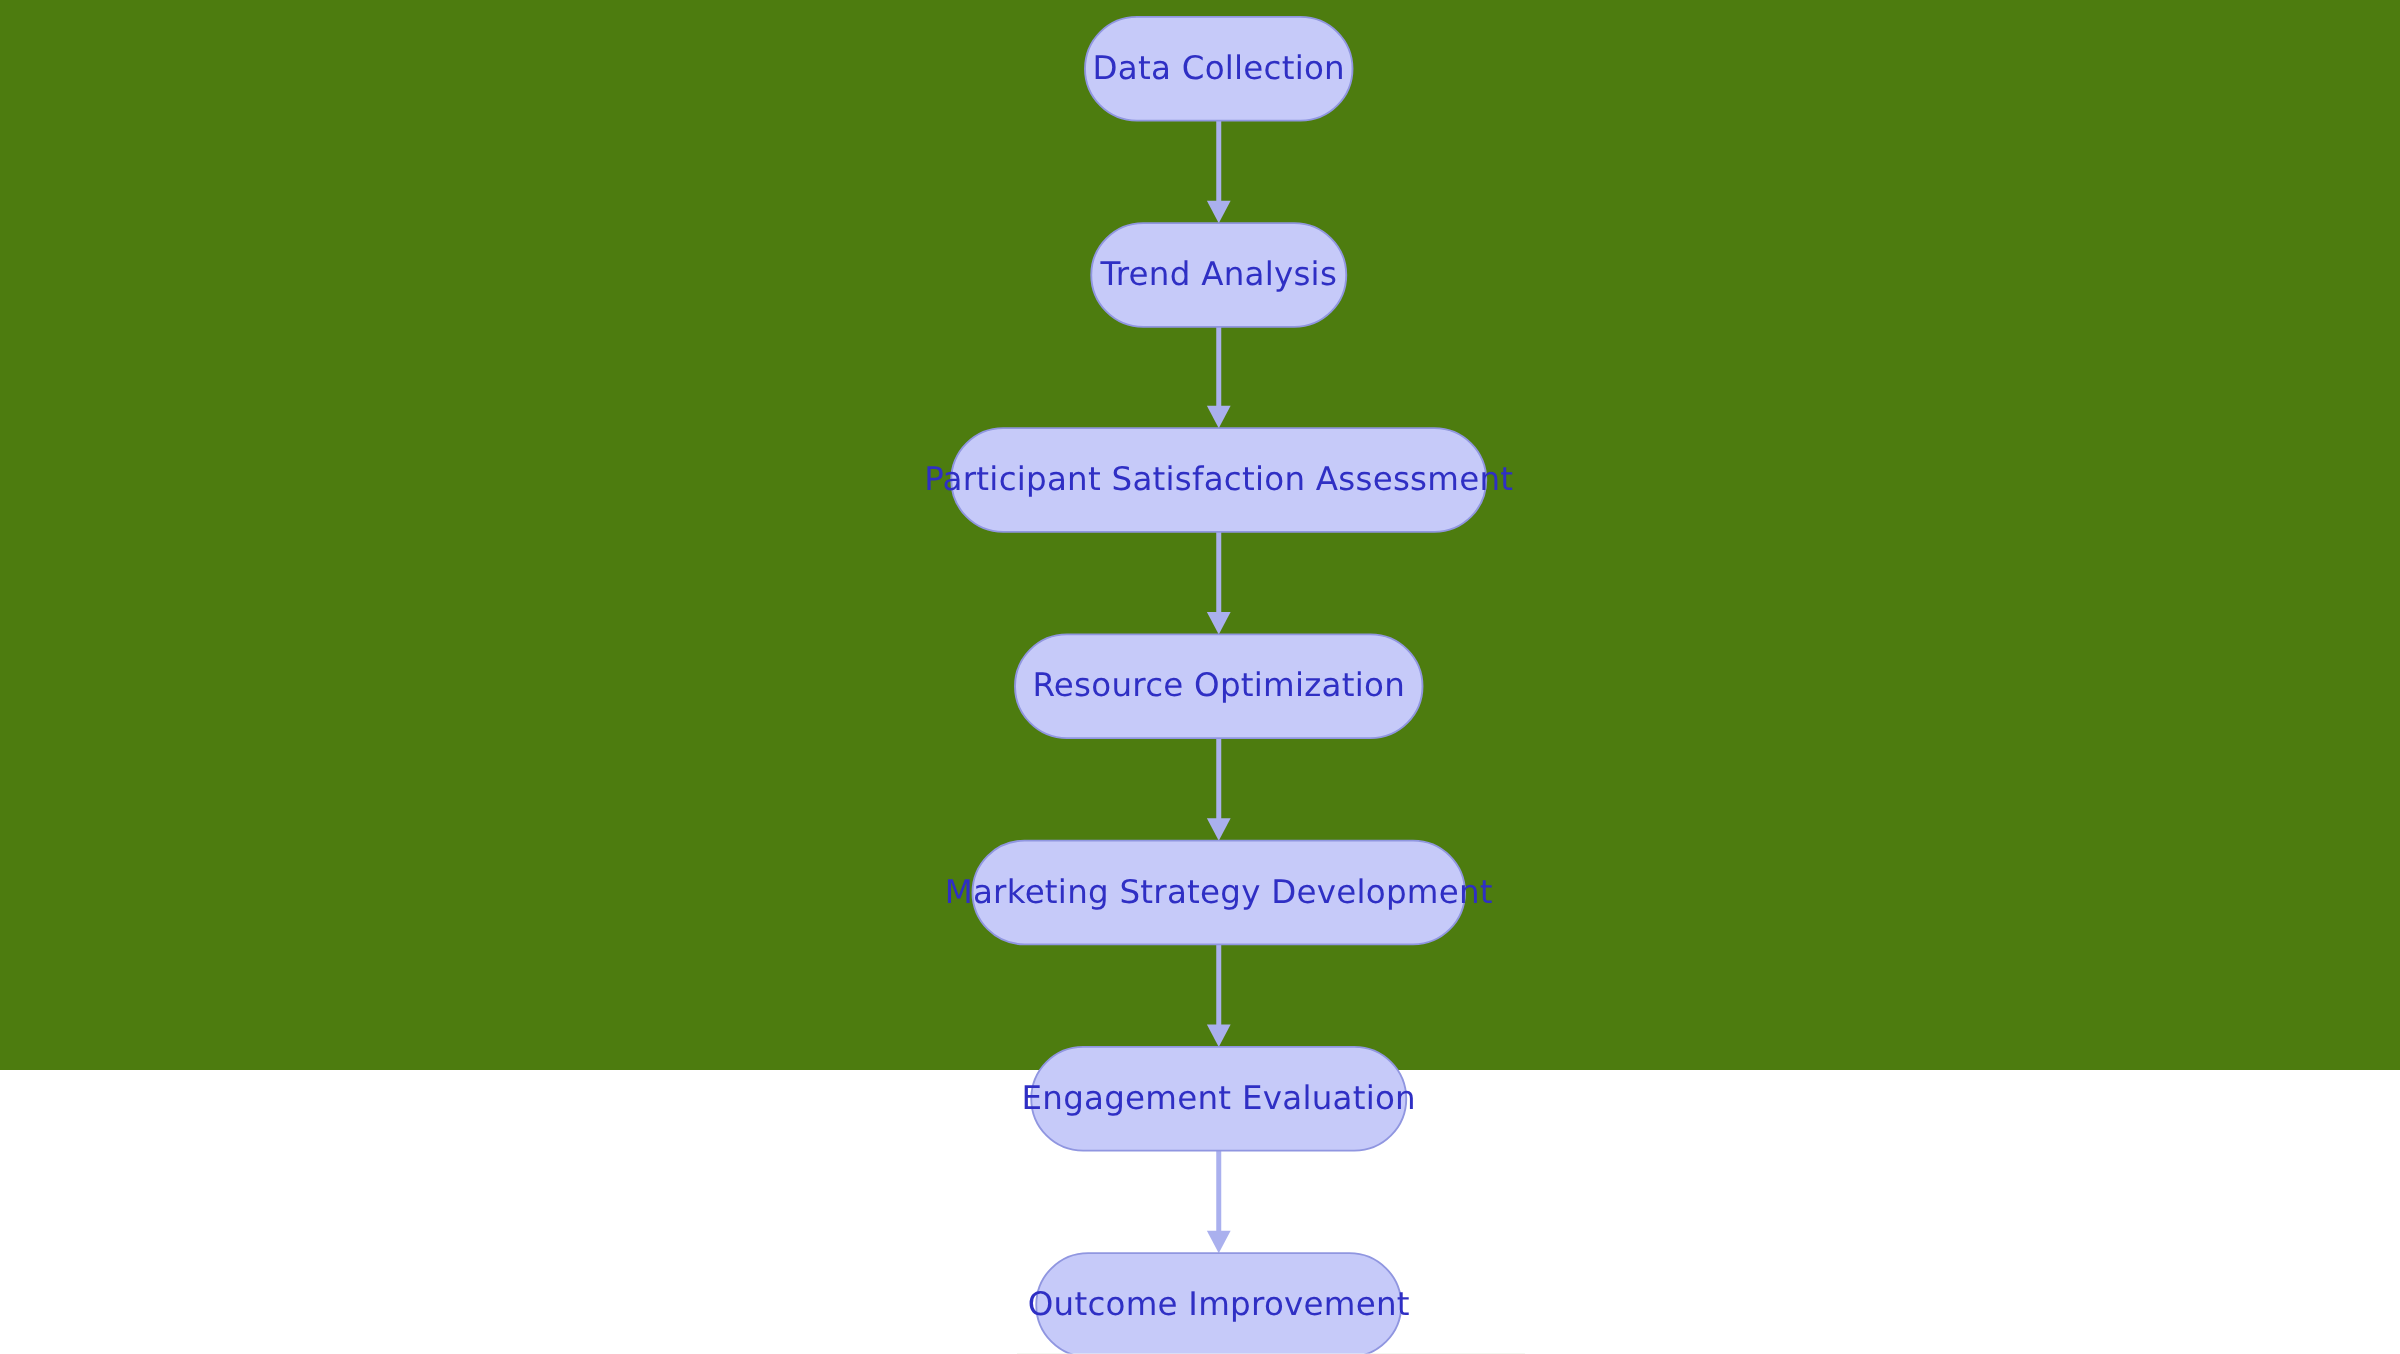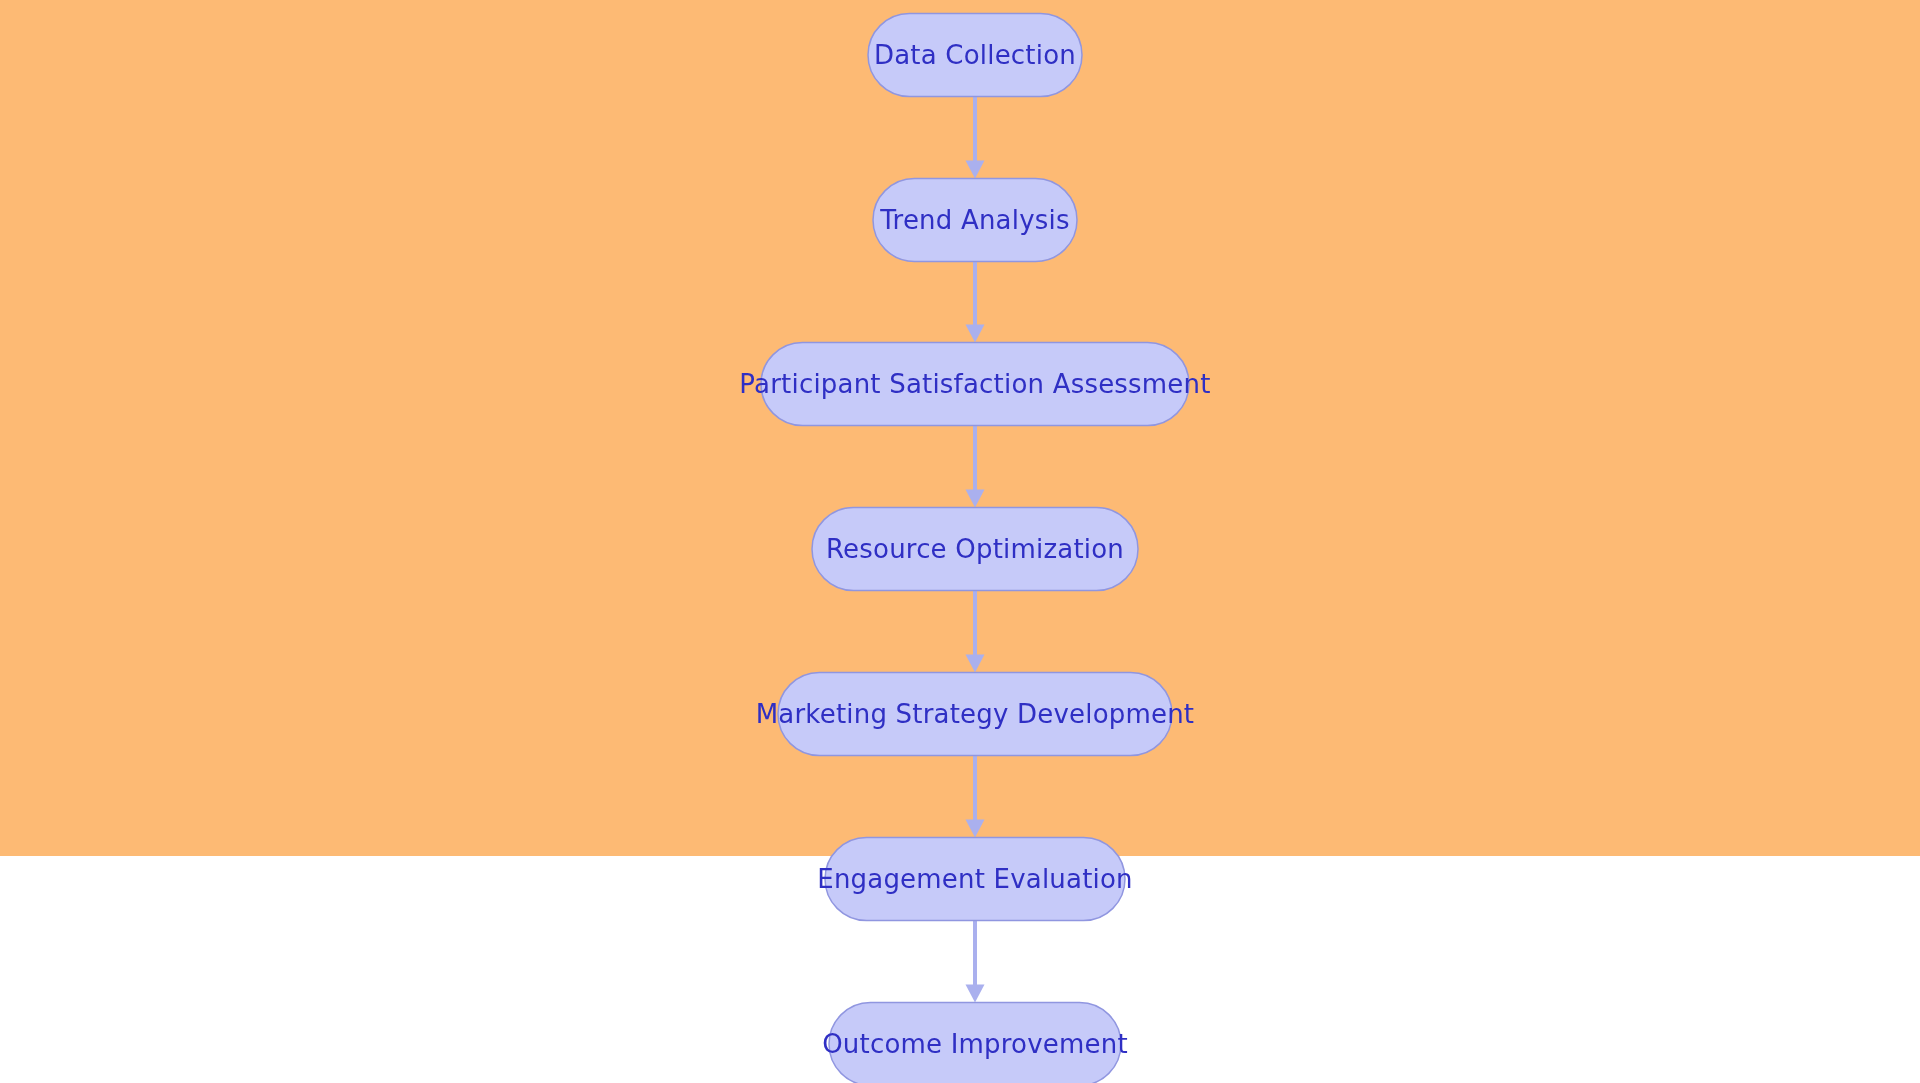--- a/index.html
+++ b/index.html
@@ -12,21 +12,21 @@
     width: 1920px;
     height: 1083px;
     overflow: hidden;
     font-family: "DejaVu Sans", "Liberation Sans", sans-serif;
   }
 
   #flowchart-canvas {
     position: relative;
     width: 1920px;
     height: 856px;
-    background: #fdba74;
+    background: #4d7c0f;
   }
 
   #flow-svg {
     position: absolute;
     top: 0;
     left: 0;
     width: 1920px;
     height: 1083px;
     display: block;
   }

